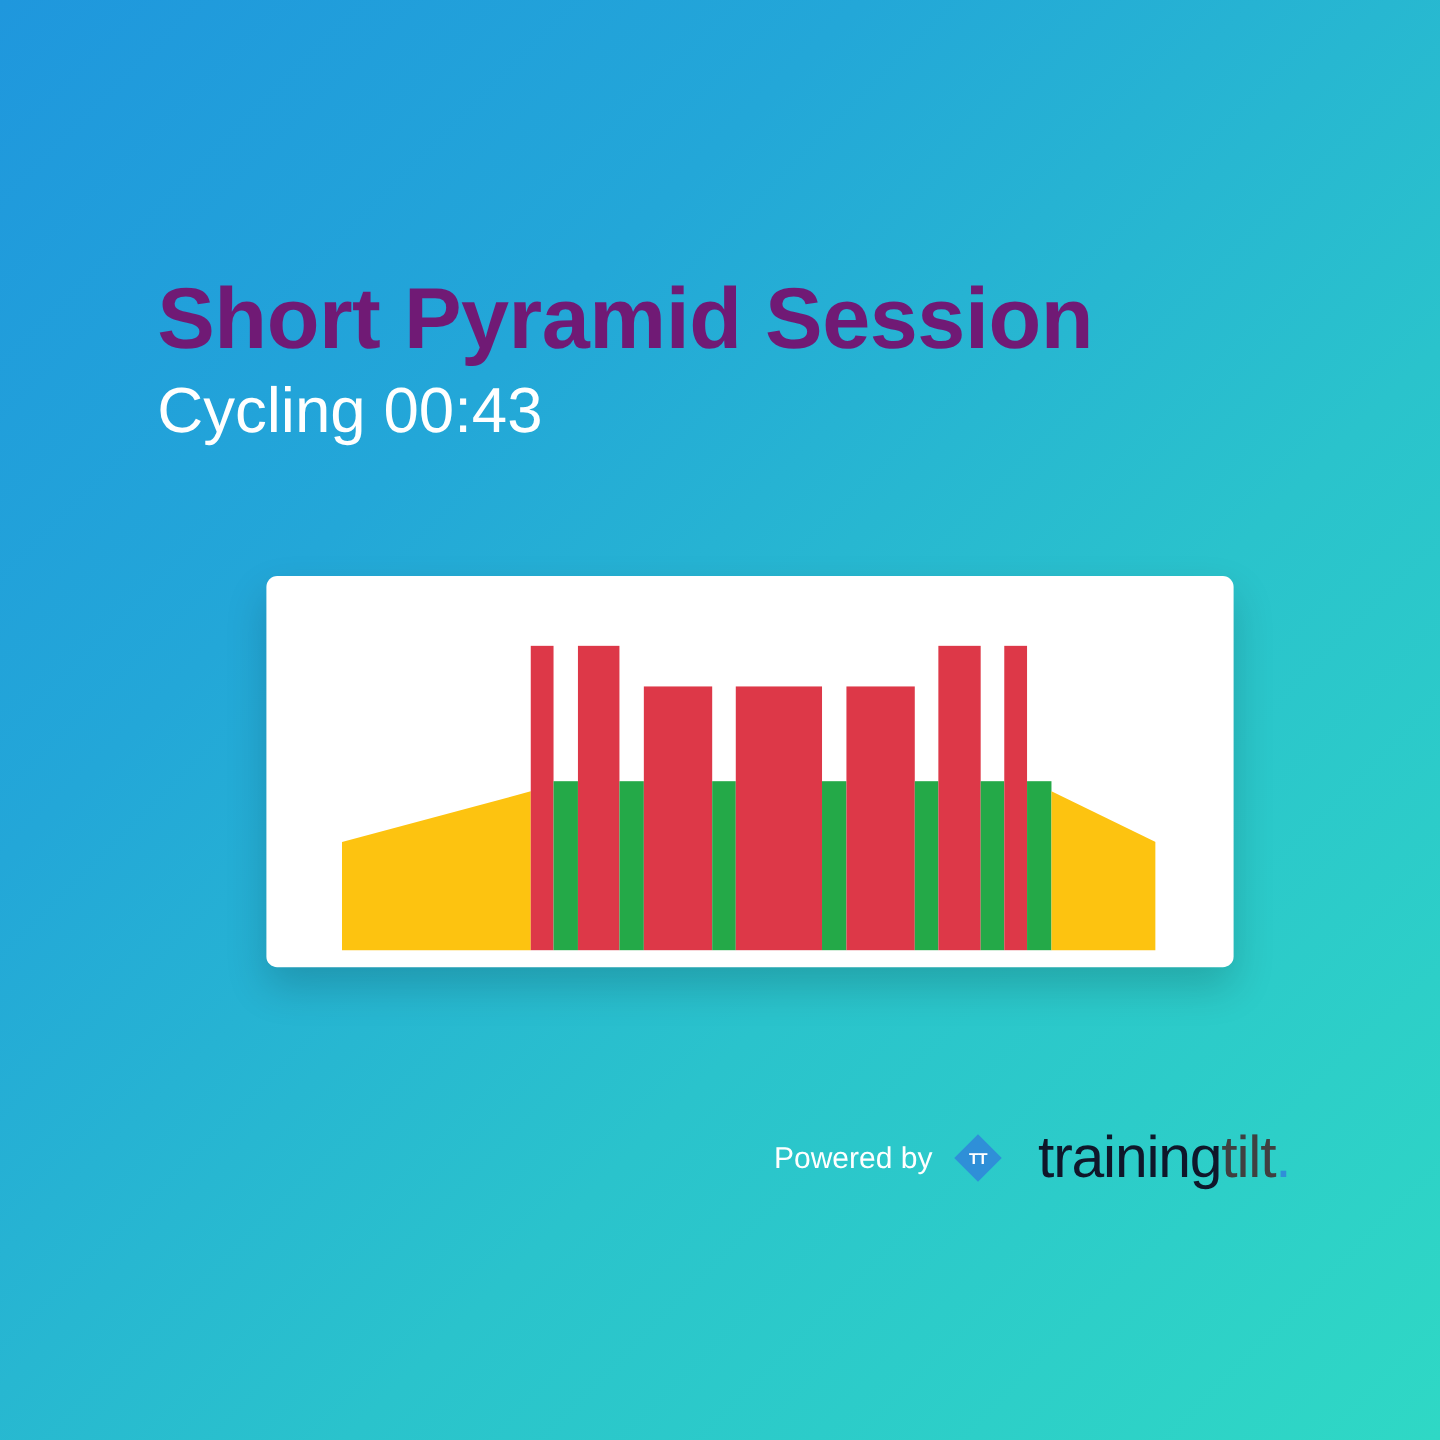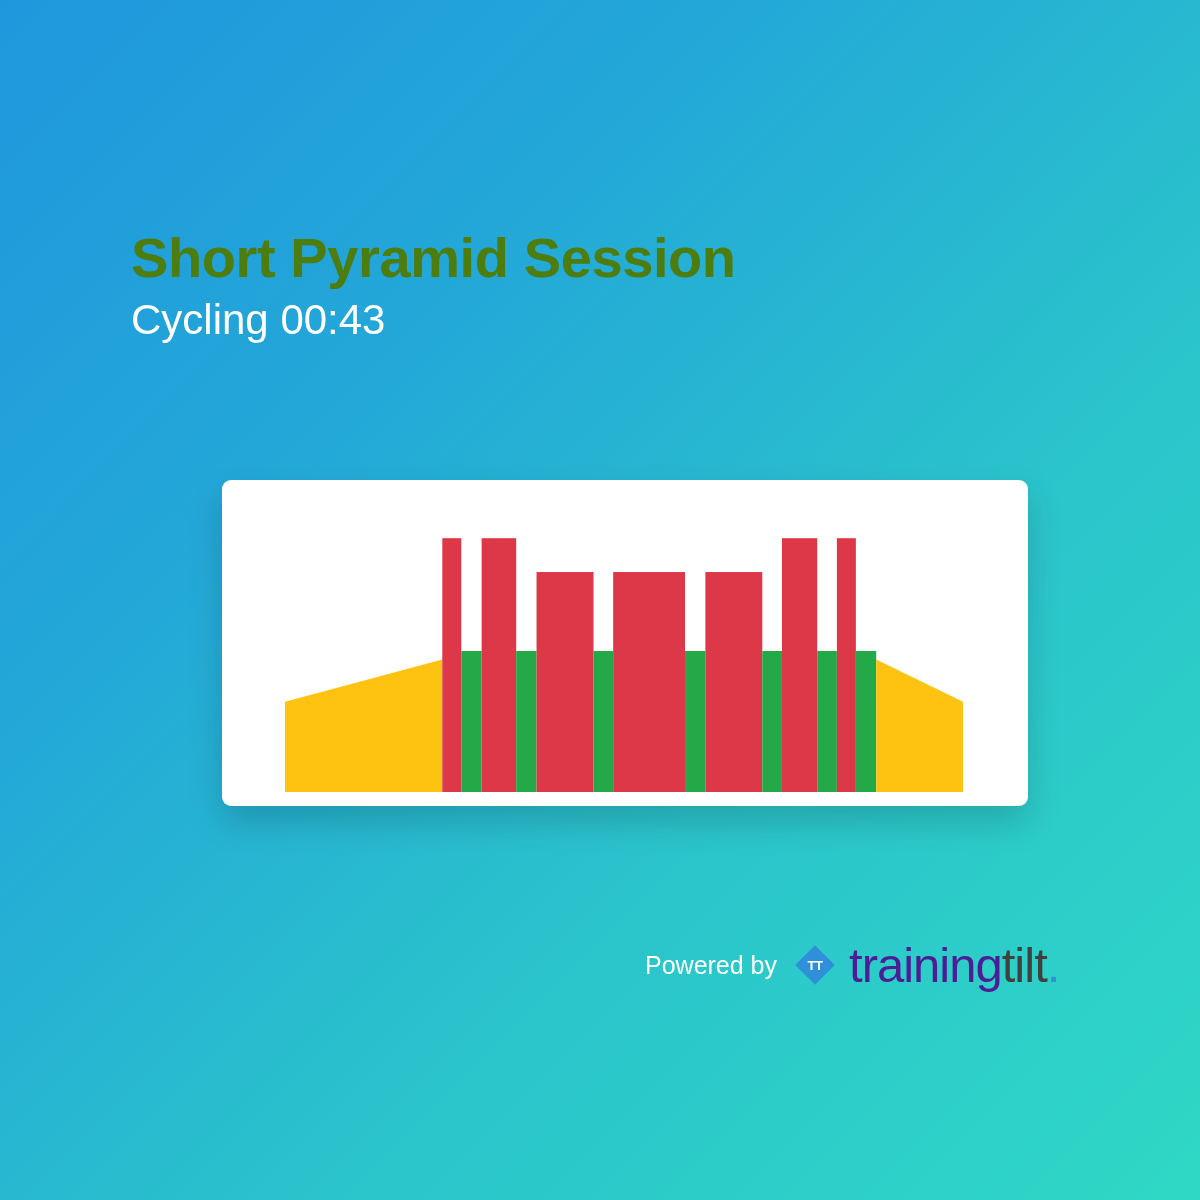--- a/index.html
+++ b/index.html
@@ -8,30 +8,30 @@
   body {
     font-family: "Liberation Sans", sans-serif;
     background: linear-gradient(135deg, #1f97dd 0%, #23a7d8 30%, #2ac3cc 62%, #2fd8c5 100%);
     position: relative;
     overflow: hidden;
   }
 
   
   #header { position:absolute; left:131px; top:228px; width:900px; }
   #session-title {
-    font-size: 56px;
+    font-size: 72px;
     font-weight: 700;
-    color: #4d7c0f;
+    color: #701a75;
     letter-spacing: -0.4px;
     line-height: 1.06;
     white-space: nowrap;
   }
   #session-subtitle {
     margin-top: 10px;
-    font-size: 42px;
+    font-size: 53px;
     font-weight: 300;
     color: #ffffff;
     letter-spacing: 0px;
     line-height: 1.1;
     white-space: nowrap;
   }
 
   
   #chart-card {
     position:absolute;
@@ -82,21 +82,21 @@
   }
   #tt-diamond svg { display:block; width:100%; height:100%; }
   #trainingtilt-wordmark {
     font-size:49px;
     font-weight:400;
     letter-spacing:-1px;
     line-height:1;
     white-space:nowrap;
     margin-left:-4px;
   }
-  .tt-word-training { color:#4c1d95; }
+  .tt-word-training { color:#0f172a;margin-left:16px; }
   .tt-word-tilt { color:#404040; }
   .tt-word-dot { color:#2f8fd8; }
 </style>
 </head>
 <body>
 
 <div id="header">
   <div id="session-title">Short Pyramid Session</div>
   <div id="session-subtitle">Cycling 00:43</div>
 </div>

